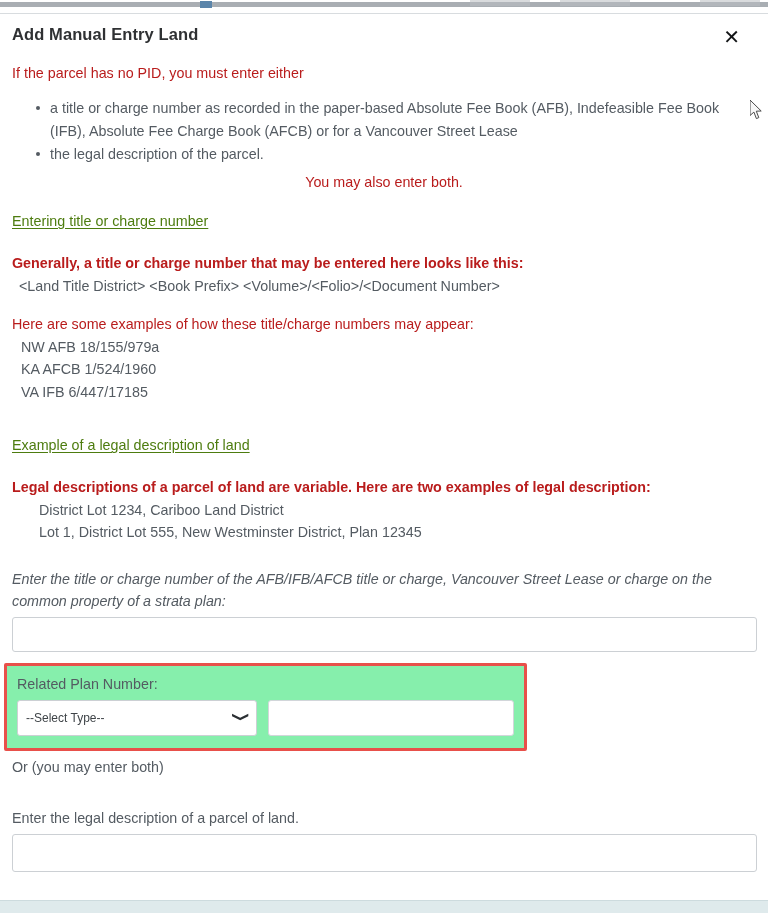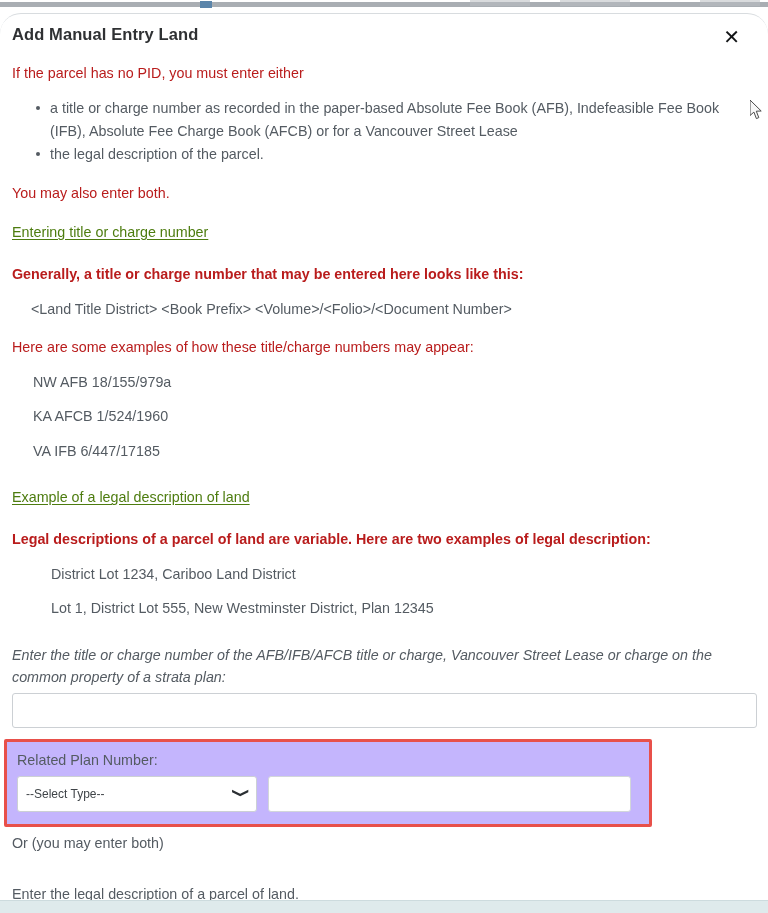--- a/index.html
+++ b/index.html
@@ -37,21 +37,20 @@
   }
 
   
   #modal {
     position: absolute;
     top: 13px; left: 0;
     width: 768px; height: 887px;
     background: #ffffff;
     border-top: 1px solid #d8dcdf;
     overflow: hidden;
-    border-radius: 21px;
   }
 
   .modal-header {
     position: relative;
     padding: 9px 12px 0 12px;
     height: 40px;
   }
   .modal-title {
     font-size: 16.5px;
     font-weight: bold;
@@ -105,21 +104,21 @@
     margin: 17px 0 0 0;
     text-decoration: underline;
     text-underline-offset: 2px;
     color: #4d7c0f;
     font-size: 14.3px;
     font-weight: normal;
     line-height: 22px;
   }
 
   .mono-ex {
-    margin: 12px;
+    margin: 0;
     padding-left: 7px;
     line-height: 22.6px;
   }
   .indent1 { padding-left: 9px; }
   .indent2 { padding-left: 27px; }
 
   .field-label {
     margin: 18px 0 5px 0;
     line-height: 22px;
   }
@@ -135,25 +134,25 @@
     font-size: 14px;
     color: #495057;
     padding: 4px 8px;
     outline: none;
   }
 
   
   .highlight-box {
     position: relative;
     margin: 11px 0 0 -8px;
-    width: 648px;
+    width: 523px;
     border: 3px solid #e8504a;
     border-radius: 2px;
     padding: 8px 10px 12px 10px;
-    background: #c4b5fd;
+    background: #86efac;
   }
   .highlight-box .hl-label {
     color: #545b62;
     font-size: 14.3px;
     line-height: 21px;
     margin-bottom: 5px;
   }
   .hl-row { display: flex; align-items: flex-start; gap: 11px; }
 
   .select-wrap { position: relative; width: 240px; }
@@ -253,32 +252,32 @@
 
     <ul class="bullets">
       <li>
         <span>a title or charge number as recorded in the paper-based Absolute Fee Book (AFB), Indefeasible Fee Book (IFB), Absolute Fee Charge Book (AFCB) or for a Vancouver Street Lease</span>
       </li>
       <li>
         <span>the legal description of the parcel.</span>
       </li>
     </ul>
 
-    <p class="para" style="margin-top:16px;">You may also enter both.</p>
+    <p class="para" style="margin-top:5px;text-align:center;">You may also enter both.</p>
 
     <div class="section-head">Entering title or charge number</div>
     <p class="para tight">Generally, a title or charge number that may be entered here looks like this:</p>
     <p class="mono-ex">&lt;Land Title District&gt; &lt;Book Prefix&gt; &lt;Volume&gt;/&lt;Folio&gt;/&lt;Document Number&gt;</p>
 
     <p class="para" style="margin-top:16px;">Here are some examples of how these title/charge numbers may appear:</p>
     <p class="mono-ex indent1">NW AFB 18/155/979a</p>
     <p class="mono-ex indent1">KA AFCB 1/524/1960</p>
     <p class="mono-ex indent1">VA IFB 6/447/17185</p>
 
-    <div class="section-head" style="margin-top:24px;">Example of a legal description of land</div>
+    <div class="section-head" style="margin-top:31px;">Example of a legal description of land</div>
     <p class="para tight">Legal descriptions of a parcel of land are variable. Here are two examples of legal description:</p>
     <p class="mono-ex indent2">District Lot 1234, Cariboo Land District</p>
     <p class="mono-ex indent2">Lot 1, District Lot 555, New Westminster District, Plan 12345</p>
 
     <p class="field-label" style="margin-top:24px;font-style:italic;">Enter the title or charge number of the AFB/IFB/AFCB title or charge, Vancouver Street Lease or charge on the common property of a strata plan:</p>
     <input class="text-input" type="text" placeholder="" style="">
 
     <div class="highlight-box">
       <div class="hl-label">Related Plan Number:</div>
       <div class="hl-row">

